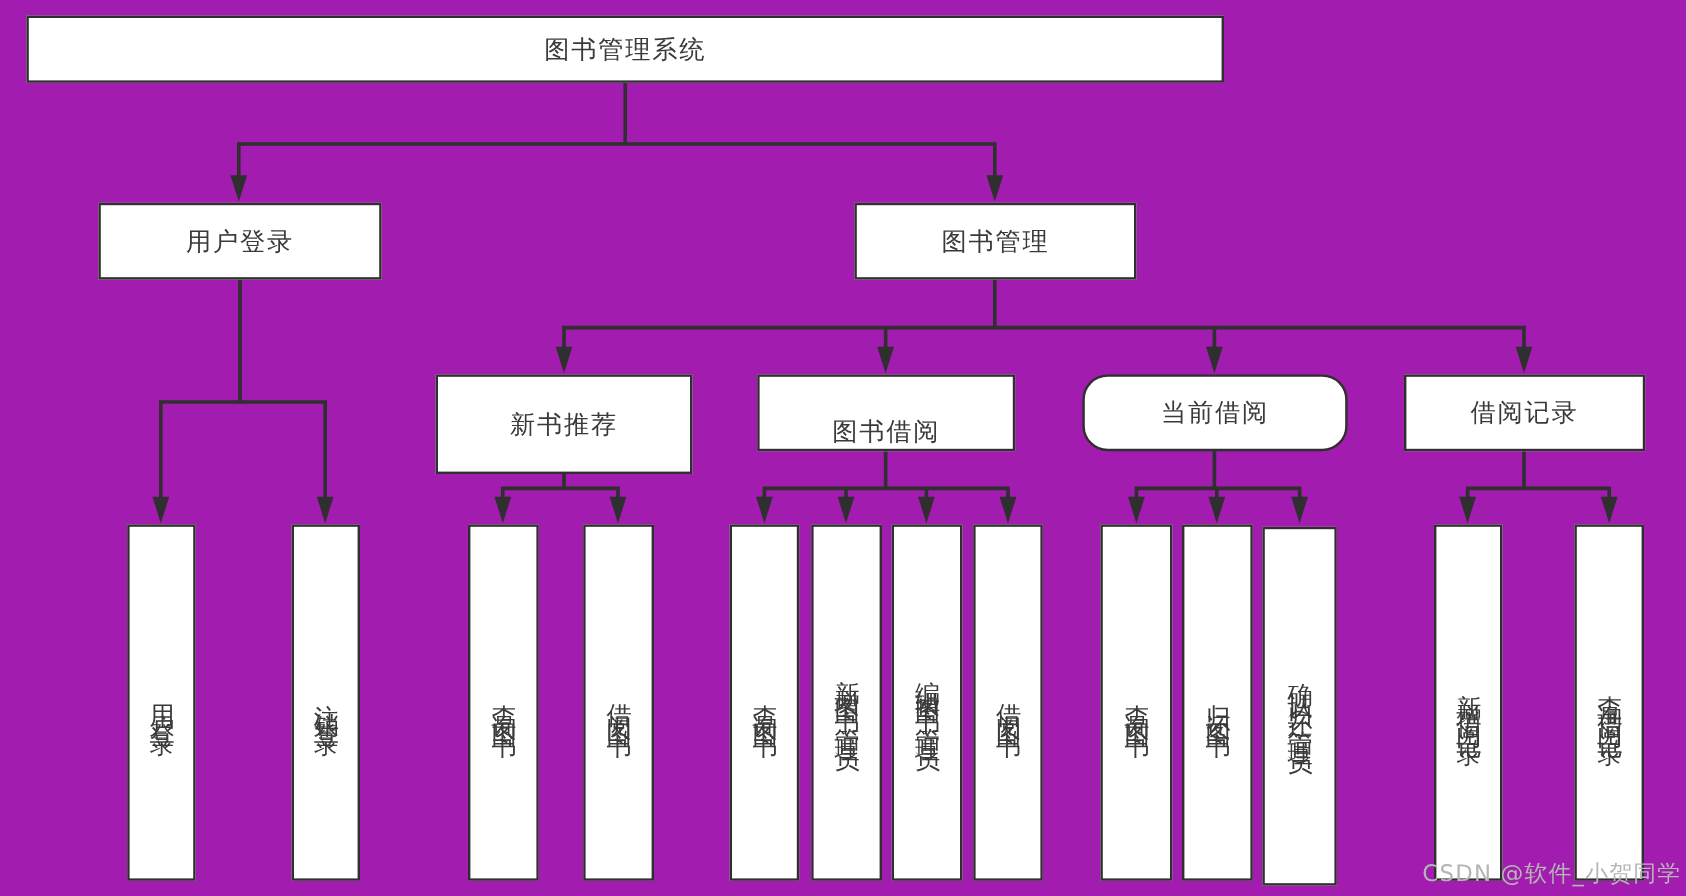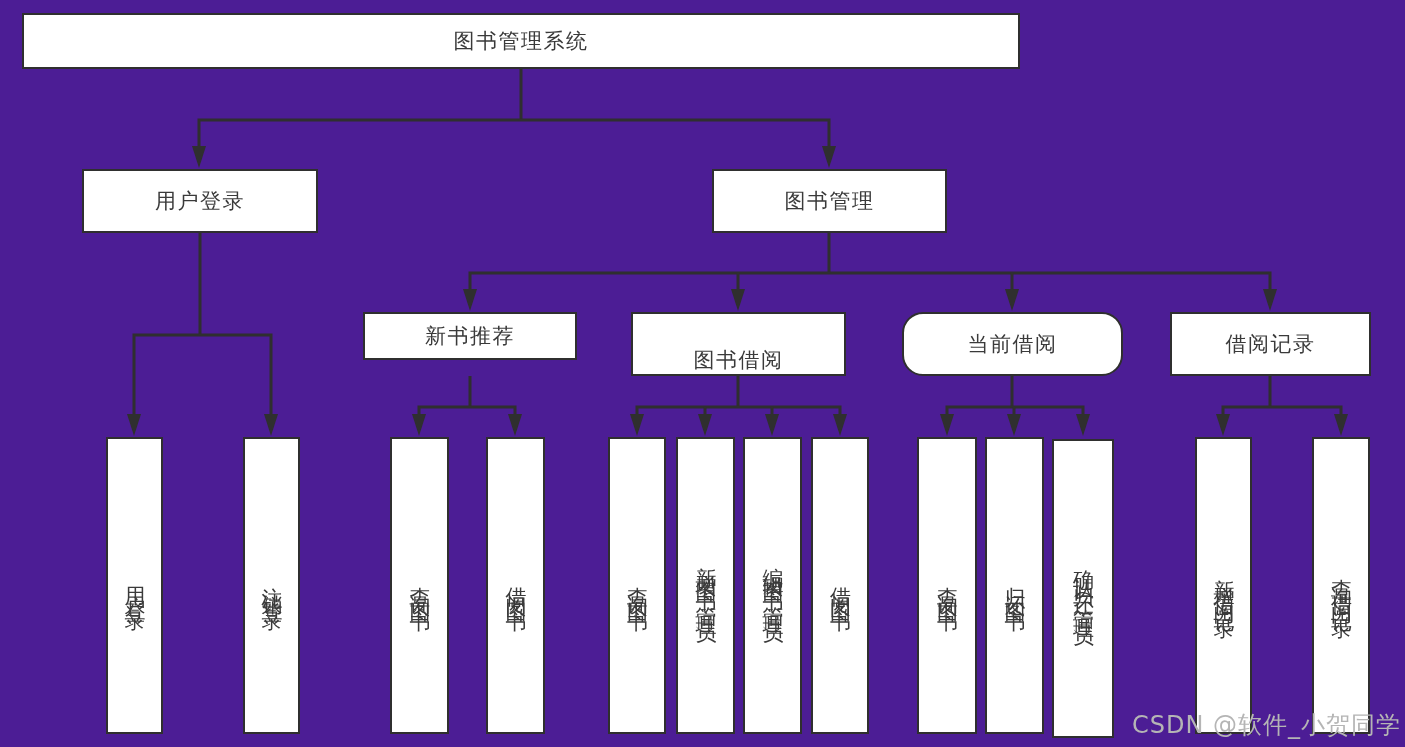--- a/index.html
+++ b/index.html
@@ -1,38 +1,38 @@
 <!DOCTYPE html>
 <html><head>
 <meta charset="utf-8">
 <style>
   html,body{margin:0;padding:0;background:#ffffff;}
   .canvas{
     position:relative;
     width:1405px;height:747px;
-    background:#4c1d95;
+    background:#a21caf;
     overflow:hidden;
     font-family:"DejaVu Sans","Liberation Sans",sans-serif;
   }
   .wires{position:absolute;left:0;top:0;width:1405px;height:747px;}
   .node{
     position:absolute;box-sizing:border-box;
     border:2.5px solid #2f2f2f;background:#ffffff;
     display:flex;align-items:center;justify-content:center;
     color:#3a3a3a;
   }
   .h-node{font-size:21px;letter-spacing:1.5px;white-space:nowrap;}
   .v-node .label{
     writing-mode:vertical-rl;text-orientation:mixed;
     font-size:21px;letter-spacing:8px;line-height:1;
     white-space:nowrap;
   }
   .watermark{
     position:absolute;right:4px;bottom:6px;
-    color:#b5b5b5;font-size:24px;letter-spacing:1px;
+    color:#b5b5b5;font-size:19px;letter-spacing:1px;
     white-space:nowrap;z-index:5;
   }
 </style>
 </head>
 <body>
 
 <div class="canvas">
 
   <svg class="wires" width="1405" height="747" viewBox="0 0 1405 747" xmlns="http://www.w3.org/2000/svg">
     <g stroke="#2f2f2f" stroke-width="3" fill="none">
@@ -89,21 +89,21 @@
     <span class="label">图书管理系统</span>
   </div>
 
   <div class="node h-node" style="left:82px;top:169px;width:236px;height:64px;">
     <span class="label">用户登录</span>
   </div>
   <div class="node h-node" style="left:712px;top:169px;width:235px;height:64px;justify-content:center;">
     <span class="label">图书管理</span>
   </div>
 
-  <div class="node h-node" style="left:363px;top:312px;width:214px;height:48px;">
+  <div class="node h-node" style="left:363px;top:312px;width:214px;height:83px;">
     <span class="label">新书推荐</span>
   </div>
   <div class="node h-node" style="left:631px;top:312px;width:215px;height:64px;align-items:flex-end;">
     <span class="label">图书借阅</span>
   </div>
   <div class="node h-node" style="left:902px;top:312px;width:221px;height:64px;border-radius:21px;">
     <span class="label">当前借阅</span>
   </div>
   <div class="node h-node" style="left:1170px;top:312px;width:201px;height:64px;">
     <span class="label">借阅记录</span>

